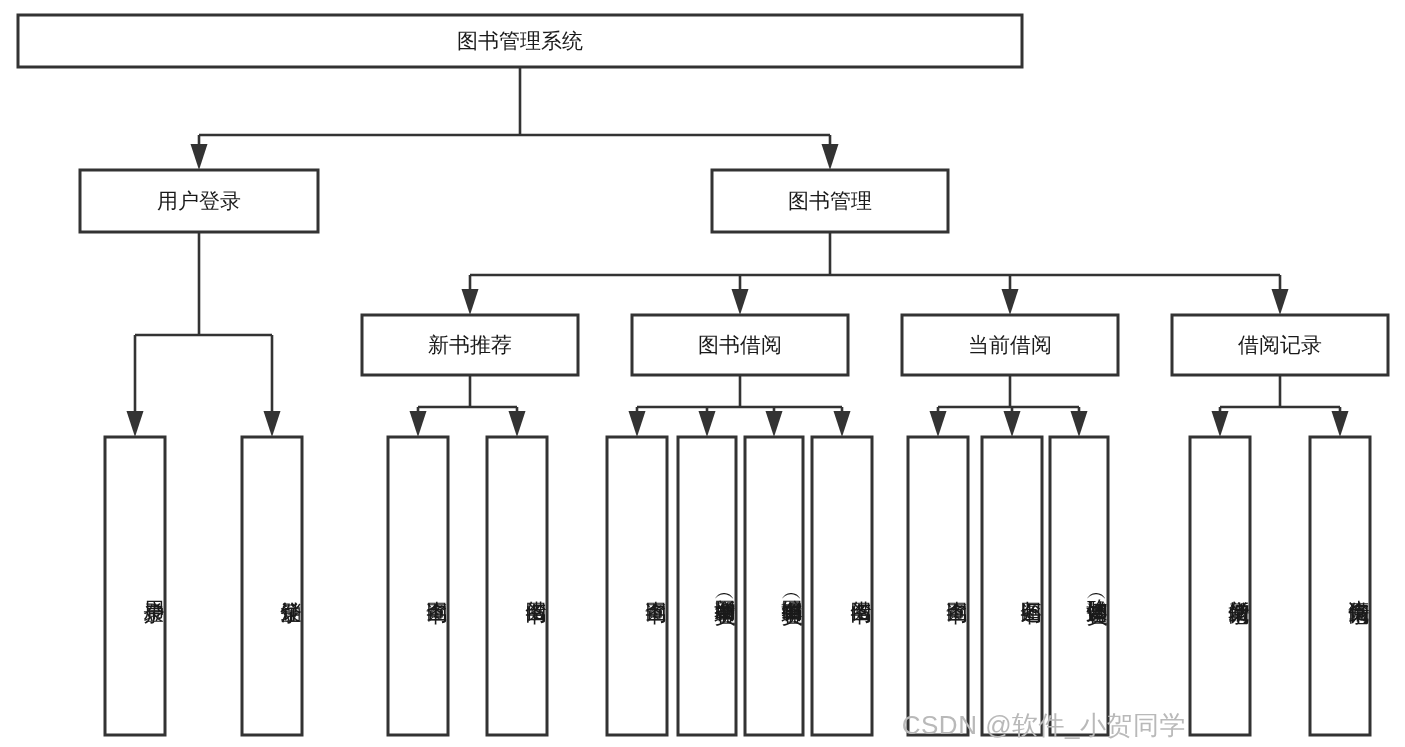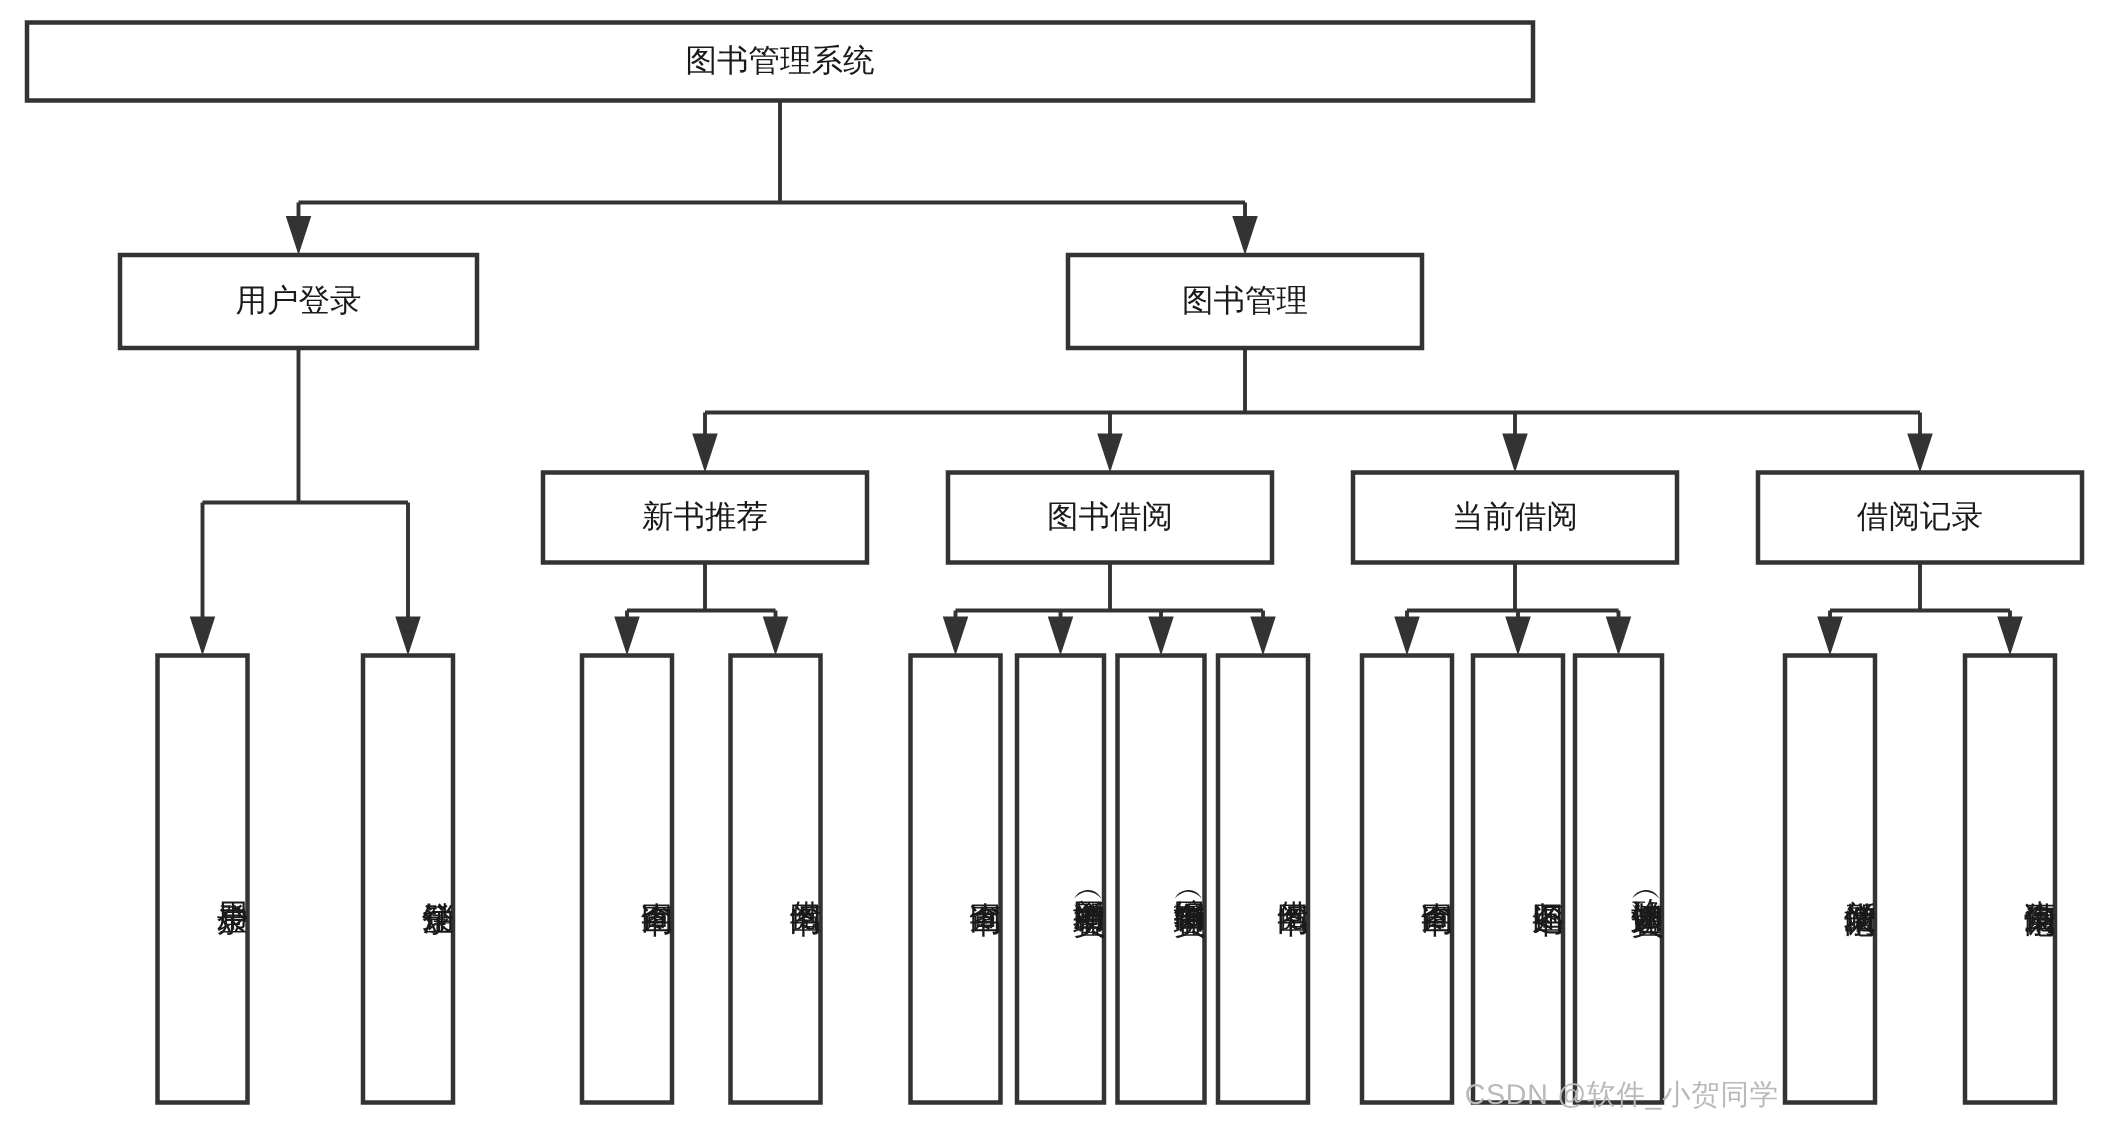--- a/index.html
+++ b/index.html
@@ -64,21 +64,21 @@
     pointer-events: none;
     display: flex;
     align-items: flex-start;
     justify-content: center;
   }
   #watermark {
     position: absolute;
     right: 8px;
     bottom: 4px;
     font-family: "Liberation Sans", "DejaVu Sans", sans-serif;
-    font-size: 19px;
+    font-size: 26px;
     color: #b9b9b9;
     letter-spacing: 0.5px;
     white-space: nowrap;
     pointer-events: none;
   }
 </style>
 </head>
 <body>
 
 <div id="diagram-root">

